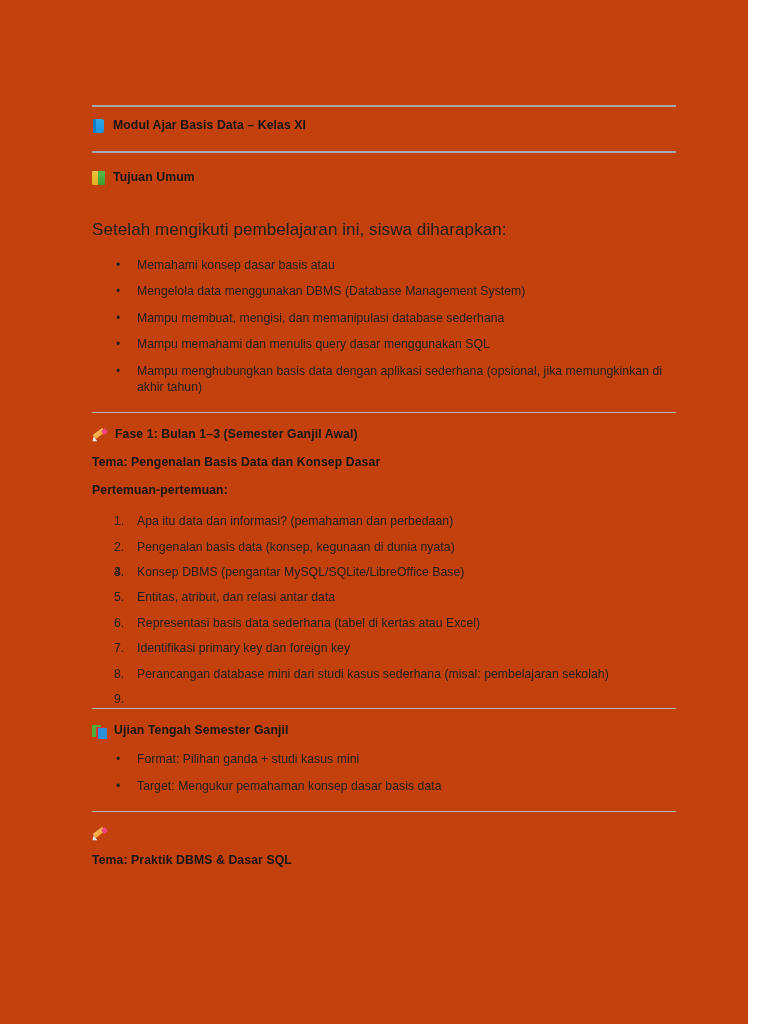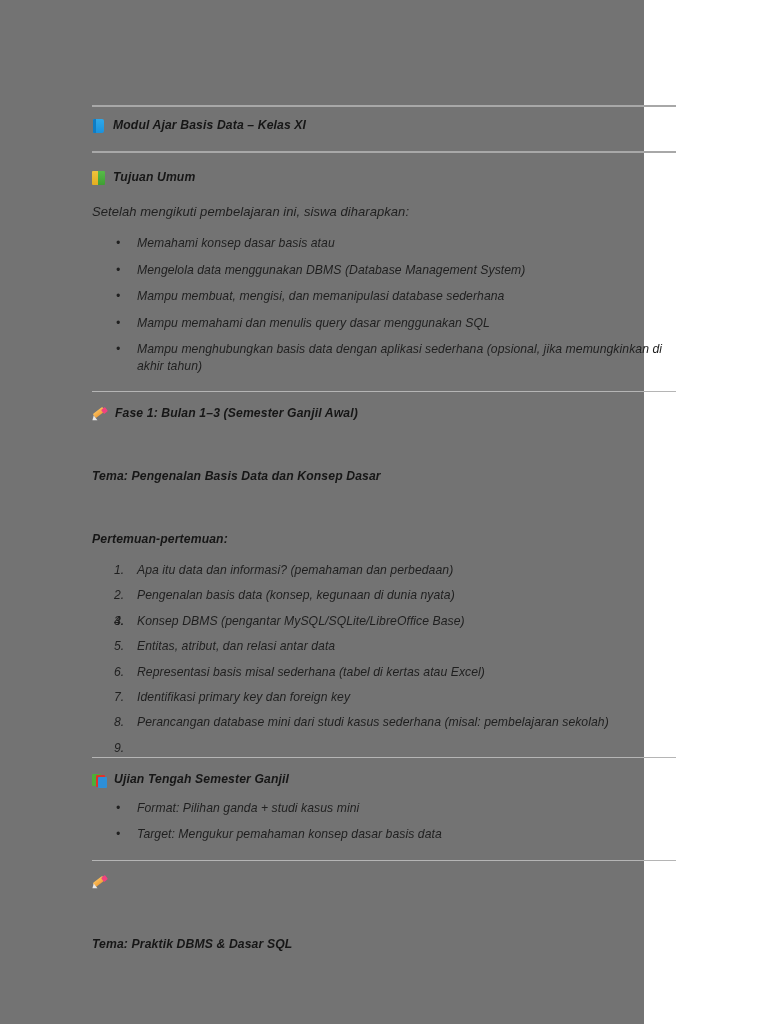--- a/index.html
+++ b/index.html
@@ -15,24 +15,23 @@
     overflow: hidden;
     font-family: "Liberation Sans", sans-serif;
     color: #1a1a1a;
     -webkit-font-smoothing: antialiased;
   }
 
   .page {
     position: absolute;
     left: 0;
     top: 0;
-    width: 644px;
+    width: 748px;
     height: 1024px;
-    background: #737373;
-    font-style: italic;
+    background: #c2410c;
   }
 
   .content {
     position: absolute;
     left: 92px;
     top: 0;
     width: 584px;
   }
 
   
@@ -59,29 +58,29 @@
     letter-spacing: 0.01em;
   }
   .heading .htext { display: inline-block; }
 
   .subhead {
     font-size: 12.2px;
     font-weight: bold;
     color: #161616;
     line-height: 1.3;
     letter-spacing: 0.01em;
-    margin-top: 35px;
   }
 
   .para {
-    font-size: 13px;
+    font-size: 17px;
     font-weight: normal;
     color: #1f1f1f;
     line-height: 1.35;
     letter-spacing: 0.005em;
+    margin-top: 16px;
   }
 
   
   .emoji {
     display: inline-block;
     position: relative;
     width: 14px;
     height: 15px;
     flex: 0 0 14px;
     top: 1px;
@@ -281,21 +280,21 @@
       <li style="margin-top:9px">
         <span class="marker">4.</span>
         <span>Konsep DBMS (pengantar MySQL/SQLite/LibreOffice Base)</span>
       </li>
       <li style="margin-top:9px">
         <span class="marker">5.</span>
         <span>Entitas, atribut, dan relasi antar data</span>
       </li>
       <li style="margin-top:9px">
         <span class="marker">6.</span>
-        <span>Representasi basis misal sederhana (tabel di kertas atau Excel)</span>
+        <span>Representasi basis data sederhana (tabel di kertas atau Excel)</span>
       </li>
       <li style="margin-top:9px">
         <span class="marker">7.</span>
         <span>Identifikasi primary key dan foreign key</span>
       </li>
       <li style="margin-top:9px">
         <span class="marker">8.</span>
         <span>Perancangan database mini dari studi kasus sederhana (misal: pembelajaran sekolah)</span>
       </li>
       <li style="margin-top:9px">

